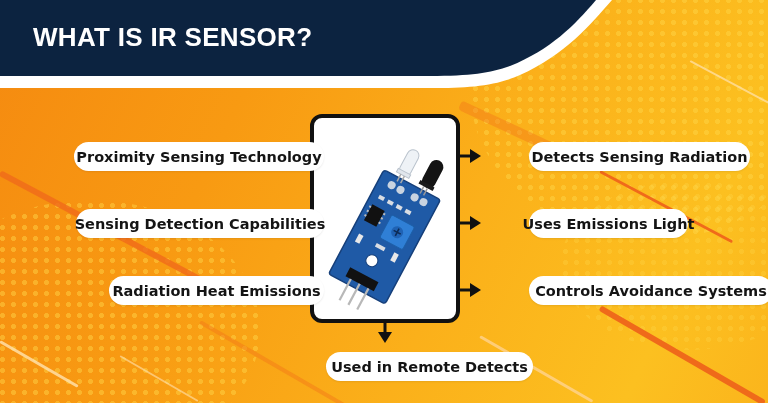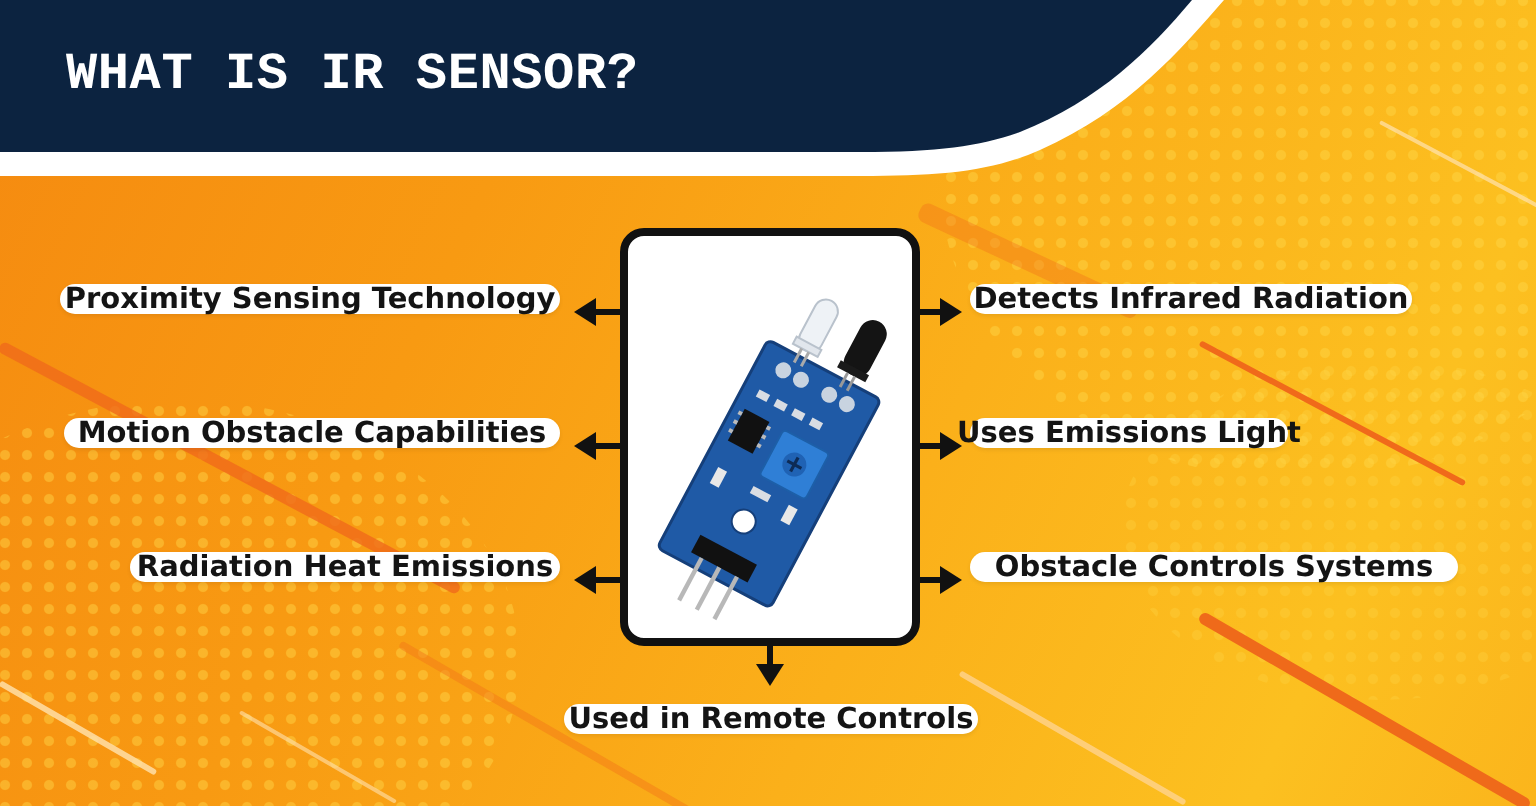--- a/index.html
+++ b/index.html
@@ -6,27 +6,27 @@
   html, body { width: 768px; height: 403px; overflow: hidden; }
   body { position: relative; font-family: "DejaVu Sans", sans-serif; background: #f7a110; }
   .bg { position: absolute; inset: 0; overflow: hidden;
         background: linear-gradient(115deg, #f58a10 0%, #f89a12 30%, #fbb01a 60%, #fcc020 85%, #fbb51c 100%); }
   .dots { position: absolute; border-radius: 50%; opacity: .45;
           background-image: radial-gradient(circle, #ffd84a 2.2px, transparent 2.8px);
           background-size: 11px 11px; }
   .streak { position: absolute; height: 4px; border-radius: 4px; transform-origin: left center; }
   .header-svg { position: absolute; left: 0; top: 0; width: 768px; height: 100px; }
   .title { position: absolute; left: 33px; top: 22px; color: #ffffff; font-weight: 700;
-           font-size: 26px; letter-spacing: 0.3px; font-family: Liberation Mono, monospace; }
+           font-size: 26px; letter-spacing: 0.3px; font-family: Liberation Sans, sans-serif; }
   .center-box { position: absolute; left: 310px; top: 114px; width: 150px; height: 209px;
                 background: #ffffff; border: 4px solid #111111; border-radius: 12px; overflow: hidden; }
-  .pill { position: absolute; height: 15px; background: #ffffff; border-radius: 15px;
-          display: flex; justify-content: center;
+  .pill { position: absolute; height: 29px; background: #ffffff; border-radius: 15px;
+          display: flex; align-items: center; justify-content: center;
           font-size: 14.5px; font-weight: 700; color: #141414; white-space: nowrap;
-          padding: 0 10px; box-shadow: 0 1px 2px rgba(0,0,0,.08); }
+          padding: 0 10px; box-shadow: 0 1px 2px rgba(0,0,0,.08); margin-left: 44px; }
   .connector { position: absolute; }
   svg { display: block; }
 </style>
 </head>
 <body>
 
 <div class="bg">
   <div class="dots" style="left:470px;top:-60px;width:360px;height:300px;"></div>
   <div class="dots" style="left:-80px;top:200px;width:340px;height:260px;"></div>
   <div class="dots" style="left:560px;top:180px;width:260px;height:170px;opacity:.3;"></div>
@@ -126,31 +126,31 @@
         <line x1="2" y1="-4" x2="2" y2="4" stroke="#999" stroke-width="1.5"></line>
       </g>
     </g>
   </svg>
 </div>
 
 <div class="pill" style="left:30px;top:142px;width:250px;">
   <span>Proximity Sensing Technology</span>
 </div>
 <div class="pill" style="left:32px;top:209px;width:248px;">
-  <span>Motion Obstacle Capabilities</span>
+  <span>Sensing Detection Capabilities</span>
 </div>
 <div class="pill" style="left:65px;top:276px;width:215px;">
   <span>Radiation Heat Emissions</span>
 </div>
 
 <div class="pill" style="left:485px;top:142px;width:221px;">
-  <span>Detects Infrared Radiation</span>
+  <span>Detects Sensing Radiation</span>
 </div>
 <div class="pill" style="left:485px;top:209px;width:159px;">
   <span>Uses Emissions Light</span>
 </div>
 <div class="pill" style="left:485px;top:276px;width:244px;">
-  <span>Obstacle Controls Systems</span>
+  <span>Controls Avoidance Systems</span>
 </div>
 
 <div class="pill" style="left:282px;top:352px;width:207px;">
-  <span>Used in Remote Controls</span>
+  <span>Used in Remote Detects</span>
 </div>
 
 </body></html>

